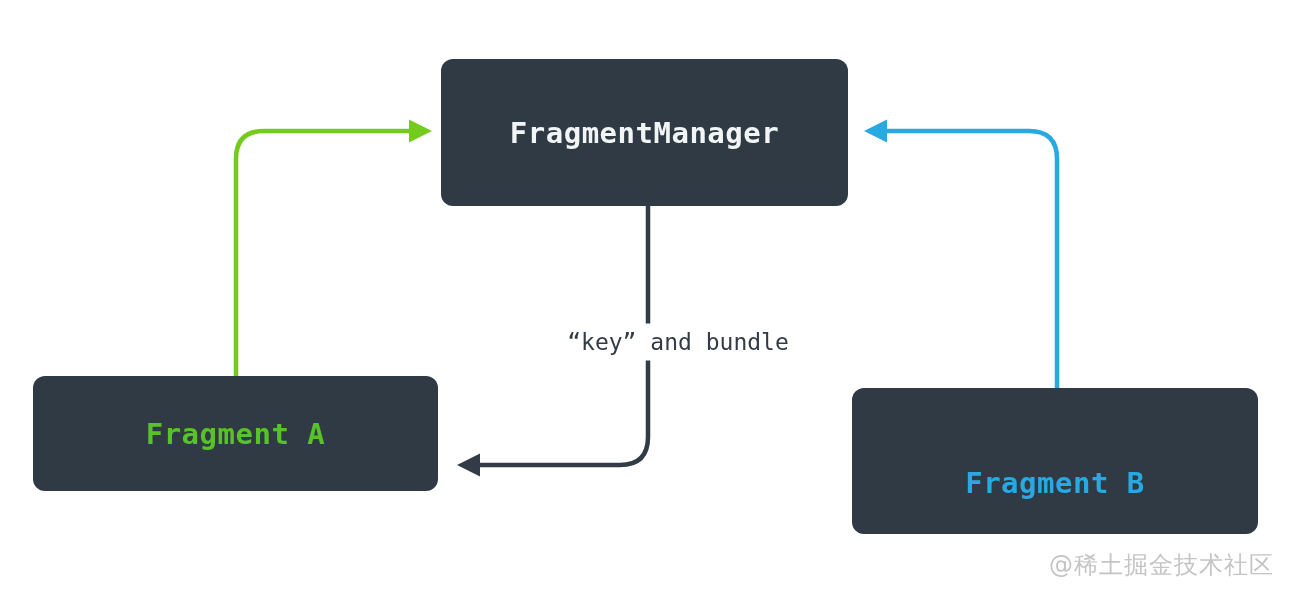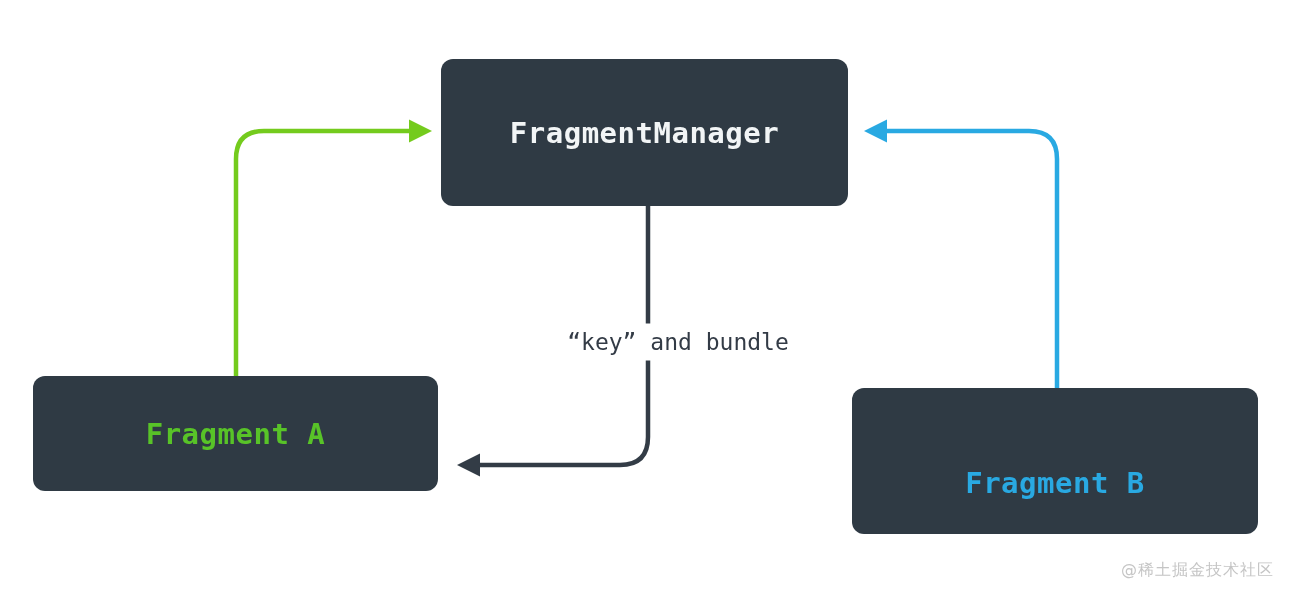--- a/index.html
+++ b/index.html
@@ -50,21 +50,21 @@
   }
   .label-left   { left: 233px;  top: 284px; }
   .label-right  { left: 1059px; top: 285px; }
   .label-center { left: 658px;  top: 342px; margin-left: 20px; }
 
   .watermark {
     position: absolute;
     right: 16px;
     bottom: 14px;
     font-family: "DejaVu Sans", sans-serif;
-    font-size: 16px;
+    font-size: 24px;
     color: var(--watermark, #c5c5c5);
     letter-spacing: 1px;
   }
 </style>
 </head>
 <body>
 
 <div class="canvas">
 
   <svg class="arrows" viewBox="0 0 1290 595">

